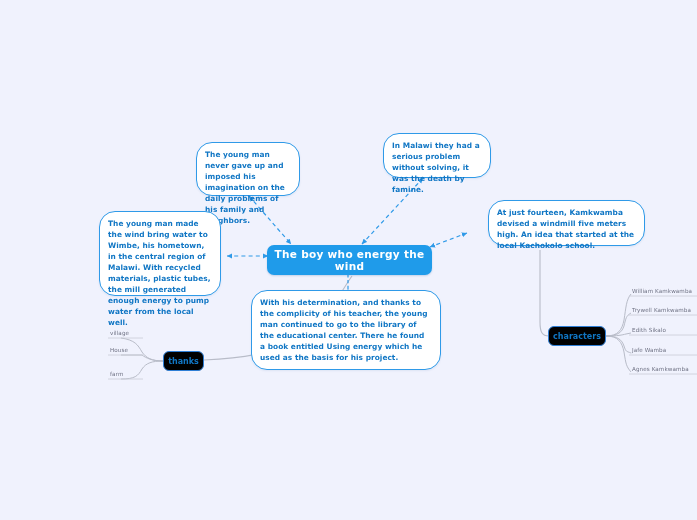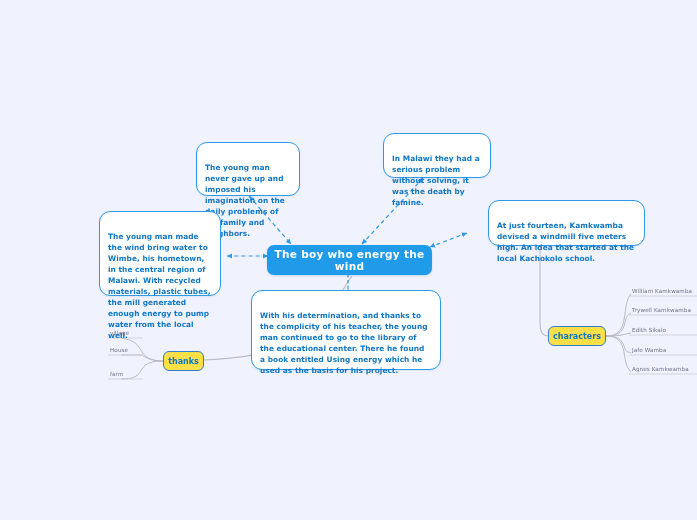--- a/index.html
+++ b/index.html
@@ -25,32 +25,32 @@
     font-weight:bold;
     letter-spacing:.3px;
     display:flex;align-items:center;justify-content:center;
     text-align:center;
     box-shadow:0 1px 2px rgba(20,80,150,.20);
   }
 
   .card{
     background:#ffffff;
     border:1.3px solid #2f9ae8;
-    border-radius:11px;
+    border-radius:16px;
     color:#1076c4;
     font-size:7.4px;
     font-weight:bold;
     line-height:1.48;
     letter-spacing:.05px;
-    padding:20px 8px 6px 8px;
+    padding:7px 8px 6px 8px;
     box-shadow:0 1px 2px rgba(60,110,170,.10);
   }
 
   .pill{
-    background:#fde047;
+    background:#000000;
     border:1.6px solid #2f7fd6;
     border-radius:6px;
     color:#1076c4;
     font-size:8px;
     font-weight:bold;
     display:flex;align-items:center;justify-content:center;
     text-align:center;
   }
 
   .leaf{

